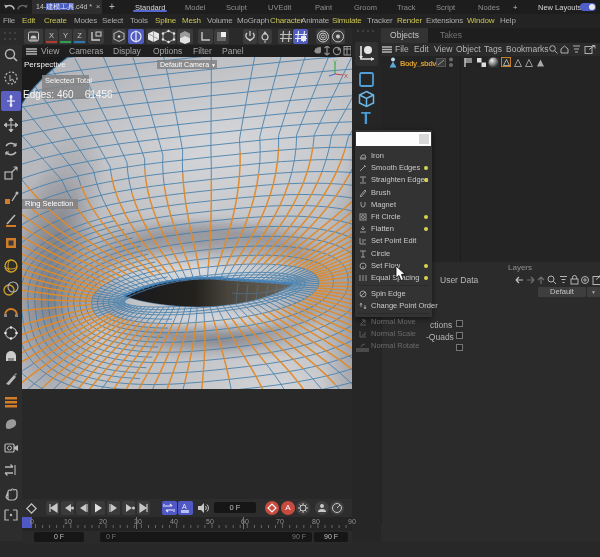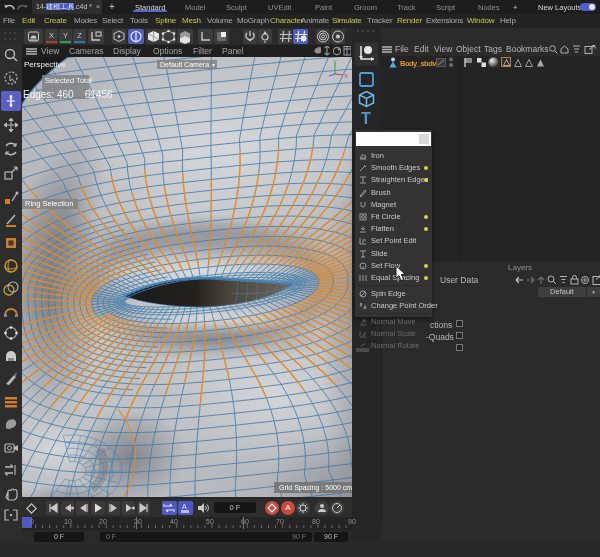--- a/index.html
+++ b/index.html
@@ -16,21 +16,21 @@
 
 #toolbar{left:0;top:28px;width:600px;height:17px;background:#2a2a2a}
 .tile{position:absolute;top:1px;height:15px;background:#3b3b3b;border-radius:2px}
 .tileb{background:#525dc2}
 
 #vpmenu{left:0;top:45px;width:352px;height:12px;background:#1f1f1f;color:#a5a5a5;font-size:8.5px;line-height:12px}
 #vpmenu span{position:absolute;top:0}
 
 #leftstrip{left:0;top:45px;width:22px;height:496px;background:#2d2d2d}
 
-#viewport{left:22px;top:57px;width:330px;height:440px;background:#9d9da3;overflow:hidden}
+#viewport{left:22px;top:57px;width:330px;height:332px;background:#9d9da3;overflow:hidden}
 .vplabel{position:absolute;color:#f0f0f0;font-size:8px}
 .vpbox{position:absolute;background:rgba(130,130,132,0.85);color:#fdfdfd;font-size:8px}
 
 #rdock{left:352px;top:28px;width:248px;height:513px;background:#2b2b2b}
 #dstrip{left:0px;top:0px;width:29px;height:513px;background:#262626}
 #objtabs{left:29px;top:0;width:219px;height:15px;background:#1e1e1e}
 #objmenu{left:29px;top:15px;width:219px;height:13px;background:#2b2b2b;color:#b5b5b5;font-size:8.5px;line-height:13px}
 #objmenu span{position:absolute;top:0}
 #objlist{left:29px;top:28px;width:219px;height:206px;background:#242424}
 #amgr{left:29px;top:234px;width:219px;height:262px;background:#2b2b2b;border-left:1px solid #222}
@@ -760,20 +760,24 @@
           <rect x="2" y="2" width="13" height="13" rx="1.5" stroke="#529fd8" stroke-width="1.8" fill="none"></rect>
         </svg>
     <svg class="abs" style="left:5px;top:62px" width="19" height="18" viewBox="0 0 19 18">
           <g stroke="#6cb8e8" stroke-width="1.5" fill="none">
             <path d="M9.5,1.5 L16.5,5 L16.5,13 L9.5,16.5 L2.5,13 L2.5,5 Z"></path>
             <path d="M2.5,5 L9.5,8.5 L16.5,5 M9.5,8.5 L9.5,16.5"></path>
           </g>
         </svg>
     <div class="abs" style="left:5px;top:82px;width:18px;height:17px;color:#4a9ad4;font-size:16px;font-weight:bold;text-align:center;line-height:17px">T</div>
   </div>
+  <div class="abs" id="objtabs">
+    <div class="abs" style="left:0px;top:0;width:47px;height:15px;background:#333333;color:#c5c5c5;font-size:8.5px;line-height:15px;text-align:center">Objects</div>
+    <div class="abs" style="left:50px;top:0;width:40px;height:15px;color:#757575;font-size:8.5px;line-height:15px;text-align:center">Takes</div>
+  </div>
   <div class="abs" id="objmenu">
     <svg class="abs" style="left:1px;top:3px" width="10" height="7">
           <g stroke="#b5b5b5" stroke-width="1.3">
             <path d="M0,1h10M0,3.5h10M0,6h10"></path>
           </g>
         </svg>
     <span style="left:14px">File</span>
         <span style="left:33px">Edit</span>
         <span style="left:53px">View</span>
     <span style="left:75px">Object</span>
@@ -925,21 +929,21 @@
 <div class="mi" style="top:105.40000000000002px">
         <span class="ic"><svg width="8" height="8" viewBox="0 0 8 8" stroke-width="1">
             <path d="M1,1 v6 h6 M3,3 h4 M3,5 h2" stroke="currentColor" fill="none"></path>
           </svg></span>
         <span class="lb">Set Point Edit</span>
       </div>
 <div class="mi" style="top:117.60000000000002px">
         <span class="ic"><svg width="8" height="8" viewBox="0 0 8 8" stroke-width="1">
             <path d="M1,1 h6 M4,1 v6 M2,7 h4" stroke="currentColor" fill="none"></path>
           </svg></span>
-        <span class="lb">Slide</span>
+        <span class="lb">Circle</span>
       </div>
 <div class="mi" style="top:129.8px">
         <span class="ic"><svg width="8" height="8" viewBox="0 0 8 8" stroke-width="1">
             <path d="M4,1 a3,3 0 0 1 0,6 M4,1 a3,3 0 0 0 0,6" stroke="currentColor" fill="none"></path>
             <path d="M4,4 v3" stroke="currentColor"></path>
           </svg></span>
         <span class="lb">Set Flow</span>
         <span class="dot"></span>
       </div>
 <div class="mi" style="top:142.0px">

